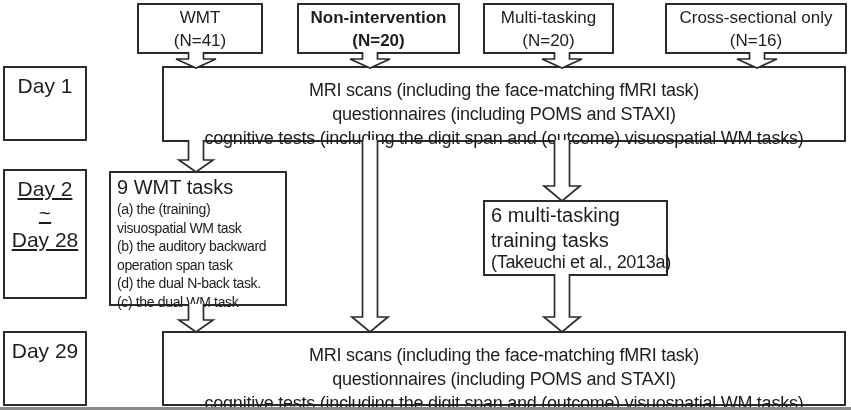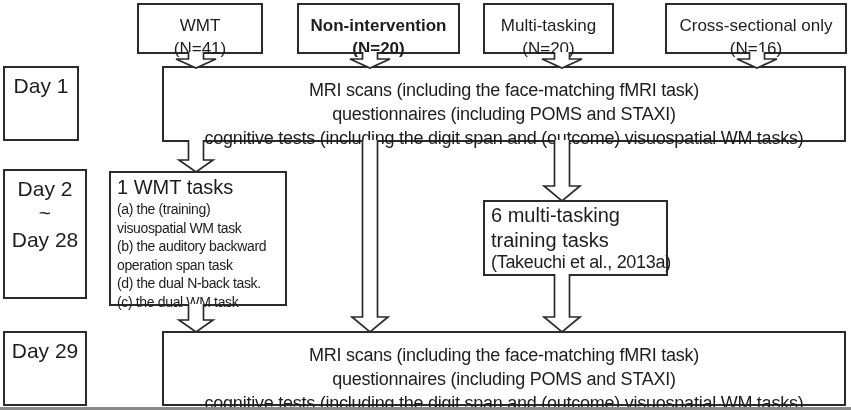--- a/index.html
+++ b/index.html
@@ -21,43 +21,43 @@
     position:absolute;
     background:#fff;
     border:2px solid var(--border);
     box-sizing:border-box;
     color:var(--text);
   }
   .group-box{
     text-align:center;
     font-size:17px;
     line-height:23px;
-    padding-top:9px;
+    padding-top:1px;
   }
   .day-box{
     text-align:center;
     font-size:21px;
     line-height:26px;
     padding-top:5px;
   }
   .session-box{
     text-align:center;
     font-size:18px;
     line-height:24px;
     padding-top:10px;
     letter-spacing:-0.25px;
     white-space:nowrap;
   }
   #g-wmt  {left:137px;top:3px;width:126px;height:51px;}
   #g-non  {left:297px;top:3px;width:163px;height:51px;font-weight:bold;}
   #g-multi{left:483px;top:3px;width:131px;height:51px;}
   #g-cross{left:665px;top:3px;width:182px;height:51px;}
 
-  #d1-label {left:3px;top:66px; width:76px;height:75px;}
-  #d2-label {left:3px;top:169px;width:84px;height:130px;}
+  #d1-label {left:3px;top:66px; width:84px;height:75px;}
+  #d2-label {left:3px;top:169px;width:84px;height:130px;text-decoration:underline;}
   #d29-label{left:3px;top:331px;width:84px;height:75px;}
   .tilde-line{line-height:22px;}
   .day28-line{line-height:32px;}
 
   #d1-session {left:162px;top:66px; width:684px;height:76px;}
   #d29-session{left:162px;top:331px;width:684px;height:75px;}
 
   #wmt-box{
     left:109px;top:171px;width:178px;height:135px;
     padding:1px 1px 0 6px;
@@ -115,21 +115,21 @@
     <div>Day 29</div>
   </div>
 
   <div class="box session-box" id="d1-session">
     <div>MRI scans (including the face-matching fMRI task)</div>
     <div>questionnaires (including POMS and STAXI)</div>
     <div>cognitive tests (including the digit span and (outcome) visuospatial WM tasks)</div>
   </div>
 
   <div class="box" id="wmt-box">
-    <div class="wmt-title">1 WMT tasks</div>
+    <div class="wmt-title">9 WMT tasks</div>
     <div class="wmt-item">(a) the (training)</div>
     <div class="wmt-item">visuospatial WM task</div>
     <div class="wmt-item">(b) the auditory backward</div>
     <div class="wmt-item">operation span task</div>
     <div class="wmt-item">(d) the dual N-back task.</div>
     <div class="wmt-item">(c) the dual WM task</div>
   </div>
 
   <div class="box" id="multi-box">
     <div class="multi-title">6 multi-tasking</div>

